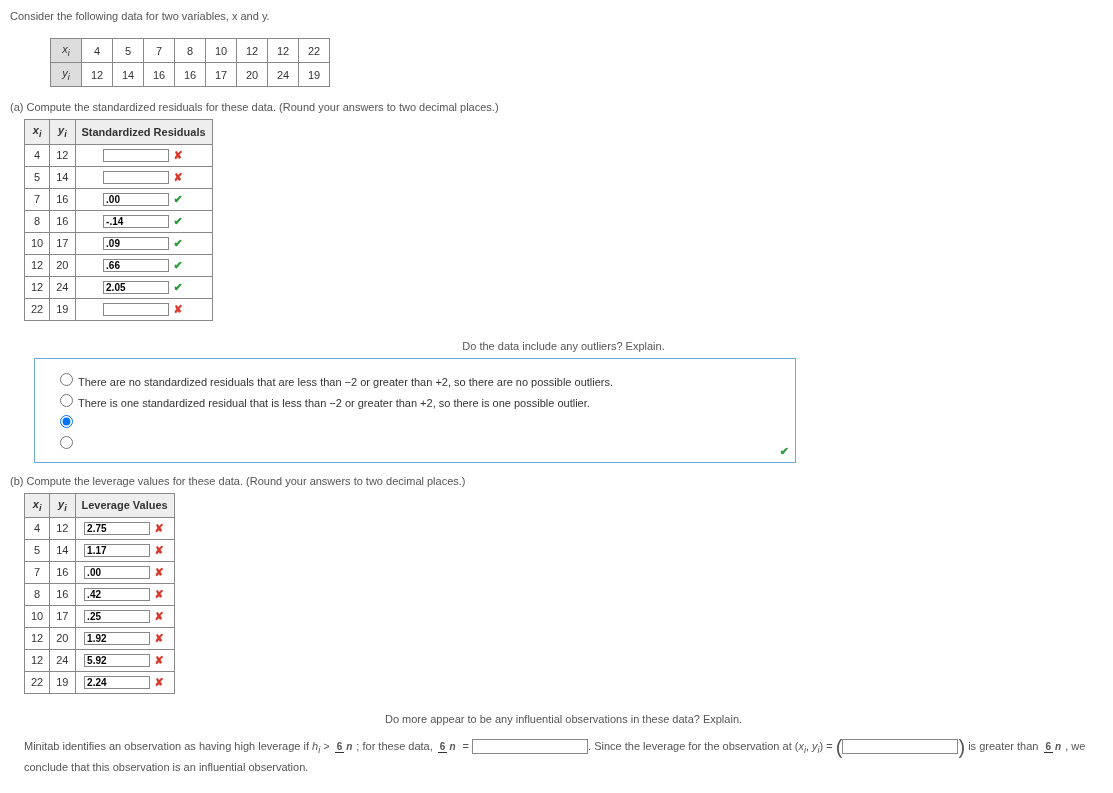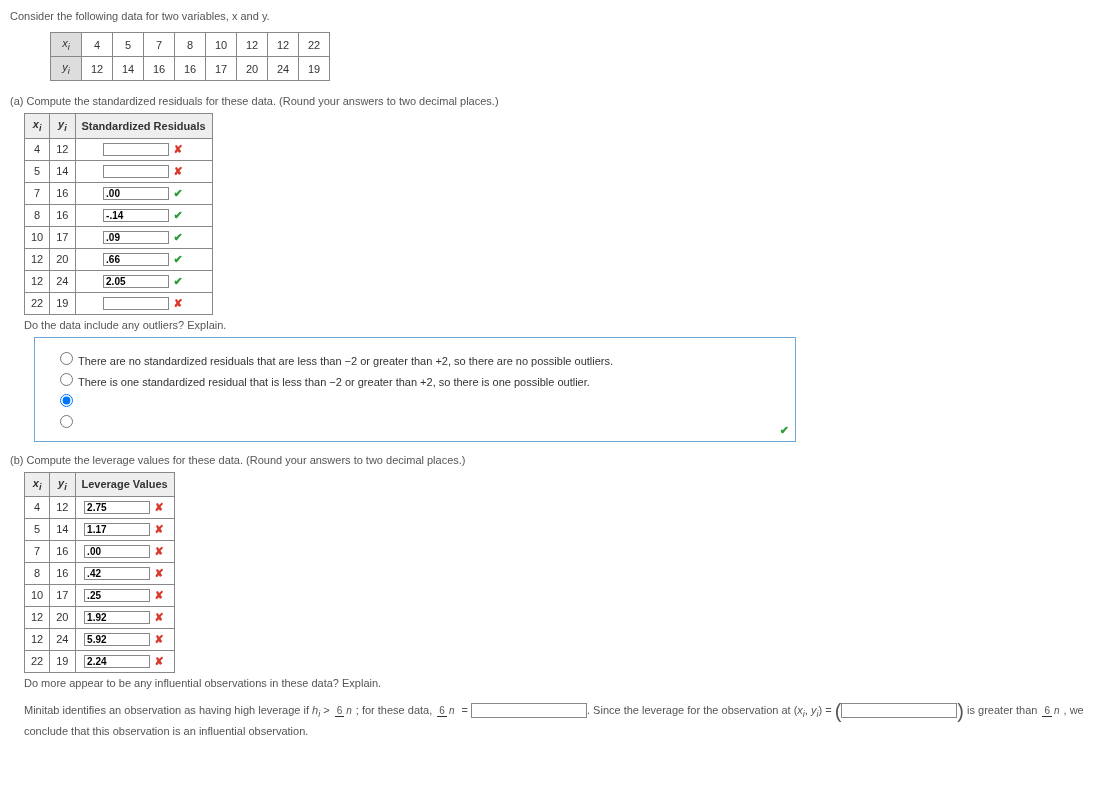--- a/index.html
+++ b/index.html
@@ -2,21 +2,21 @@
 <html><head>
 <meta charset="utf-8">
 <style>
   body {
     font-family: Arial, Helvetica, sans-serif;
     font-size: 11px;
     color: #333;
     margin: 10px;
     background: #fff;
   }
-  .intro { color: #555; margin-bottom: 10px; }
+  .intro { color: #555; margin-bottom: 16px; }
   table.data-table {
     border-collapse: collapse;
     margin-left: 40px;
     margin-bottom: 14px;
   }
   table.data-table td, table.data-table th {
     border: 1px solid #888;
     padding: 4px 6px;
     text-align: center;
     min-width: 18px;
@@ -46,21 +46,21 @@
     font-weight: bold;
   }
   .mark {
     display: inline-block;
     width: 12px;
     font-weight: bold;
     margin-left: 3px;
   }
   .mark.correct { color: #2e9c3b; }
   .mark.incorrect { color: #d9392b; }
-  .subq { color: #555; margin: 4px 0 6px 14px; }
+  .subq { color: #555; margin: 19px 0 6px 14px; text-align: center; }
   .mc-box {
     border: 1px solid #6fa8d6;
     padding: 8px 20px;
     margin-left: 24px;
     position: relative;
     max-width: 720px;
   }
   .mc-option { margin: 3px 0; }
   .mc-option input { margin-right: 5px; }
   .mc-box .feedback {
@@ -77,20 +77,21 @@
     border: 1px solid #888;
     padding: 1px 2px;
   }
   .frac {
     display: inline-block;
     vertical-align: middle;
     text-align: right;
     font-size: 10px;
     line-height: 1;
     margin: 0 2px;
+    font-weight: bold;
   }
   .frac .top { border-bottom: 1px solid #333; padding: 0 2px; }
   .frac .bot { padding: 0 2px; }
   .paren { font-size: 20px; vertical-align: middle; line-height: 1;}
   .italic { font-style: italic; }
 </style>
 </head>
 <body>
 
 

